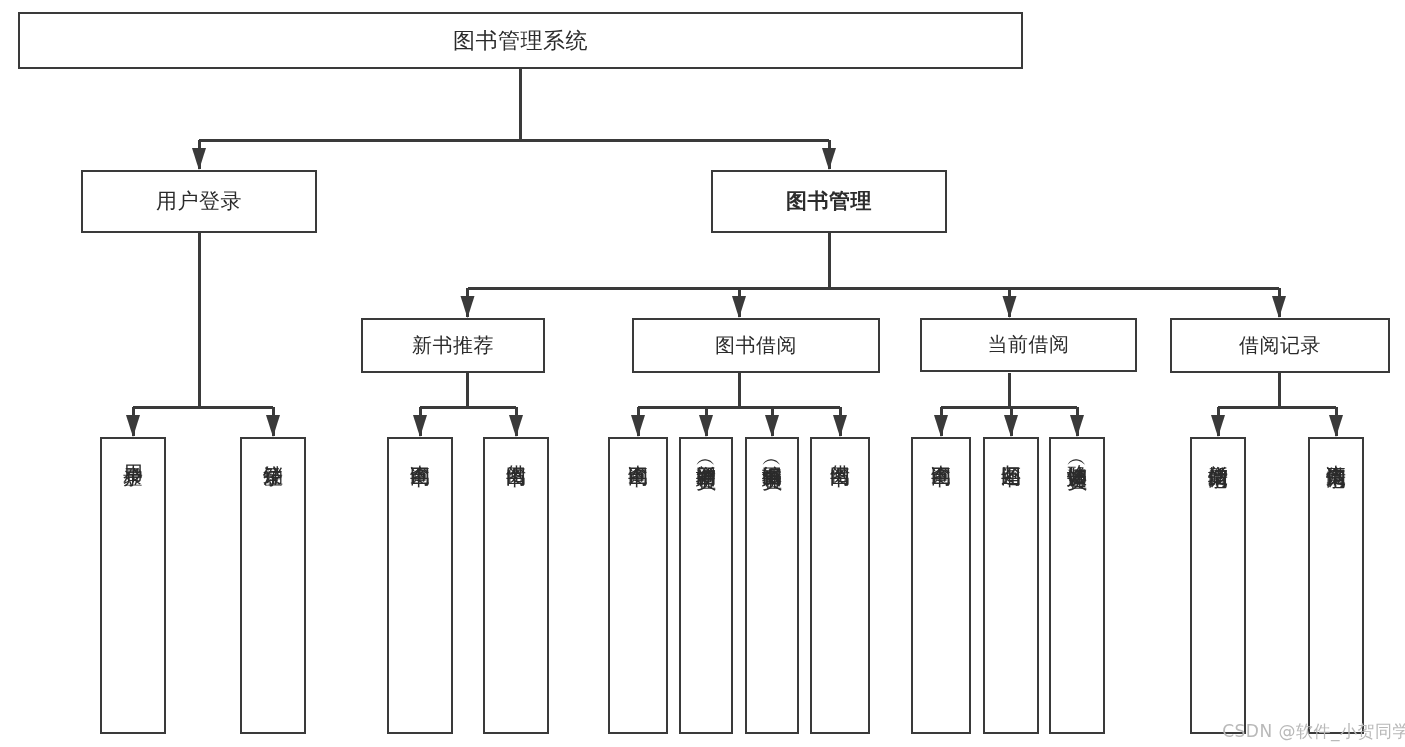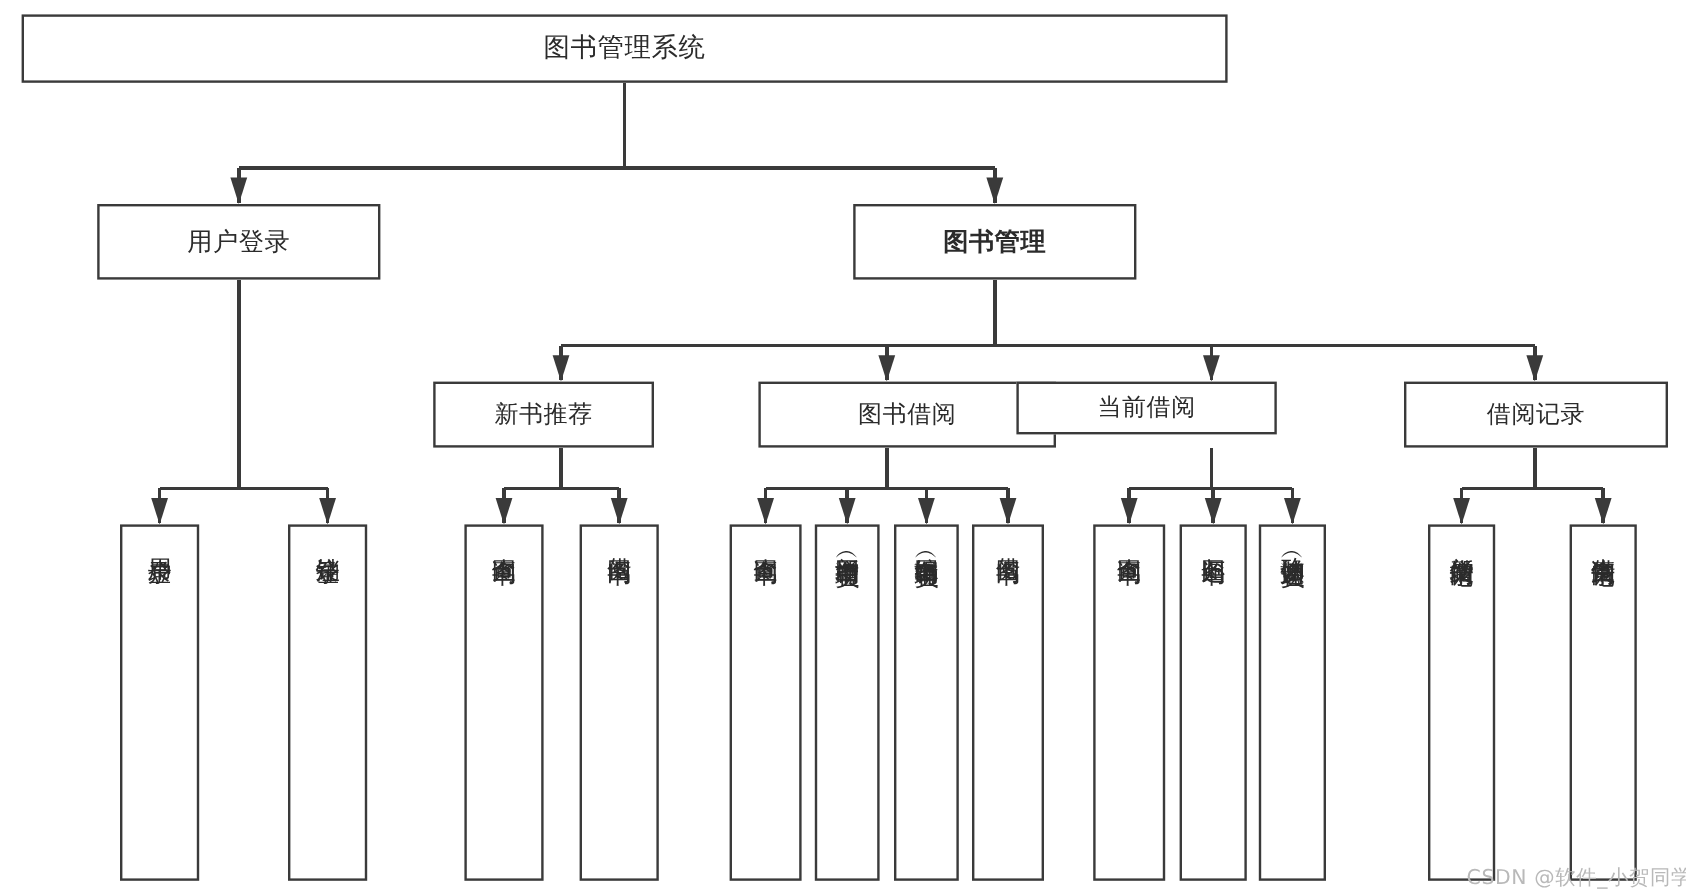--- a/index.html
+++ b/index.html
@@ -139,21 +139,21 @@
       </div>
       <div class="node level1" style="left: 711px; top: 170px; width: 236px; height: 63px; font-weight: bold;">
         <span class="label">图书管理</span>
       </div>
       <div class="node level2" style="left: 361px; top: 318px; width: 184px; height: 55px;">
         <span class="label">新书推荐</span>
       </div>
       <div class="node level2" style="left: 632px; top: 318px; width: 248px; height: 55px;">
         <span class="label">图书借阅</span>
       </div>
-      <div class="node level2" style="left: 847px; top: 318px; width: 217px; height: 44px; align-items: center;">
+      <div class="node level2" style="left: 920px; top: 318px; width: 217px; height: 54px; align-items: center;">
         <span class="label">当前借阅</span>
       </div>
       <div class="node level2" style="left: 1170px; top: 318px; width: 220px; height: 55px;">
         <span class="label">借阅记录</span>
       </div>
       <div class="node level3 leaf" style="left: 100px; top: 437px; width: 66px; height: 297px;">
         <span class="label">用户登录</span>
       </div>
       <div class="node level3 leaf" style="left: 240px; top: 437px; width: 66px; height: 297px;">
         <span class="label">注销登录</span>

